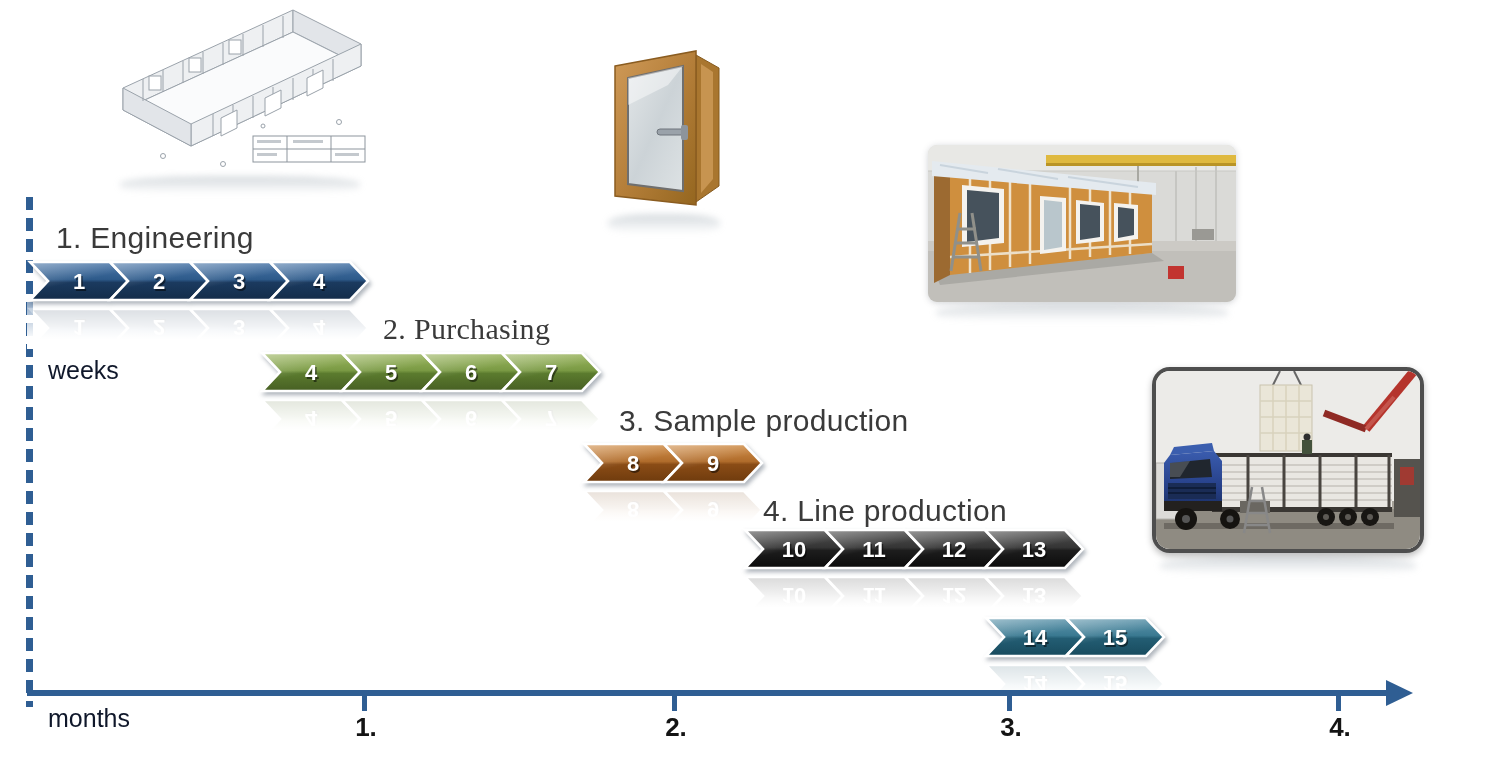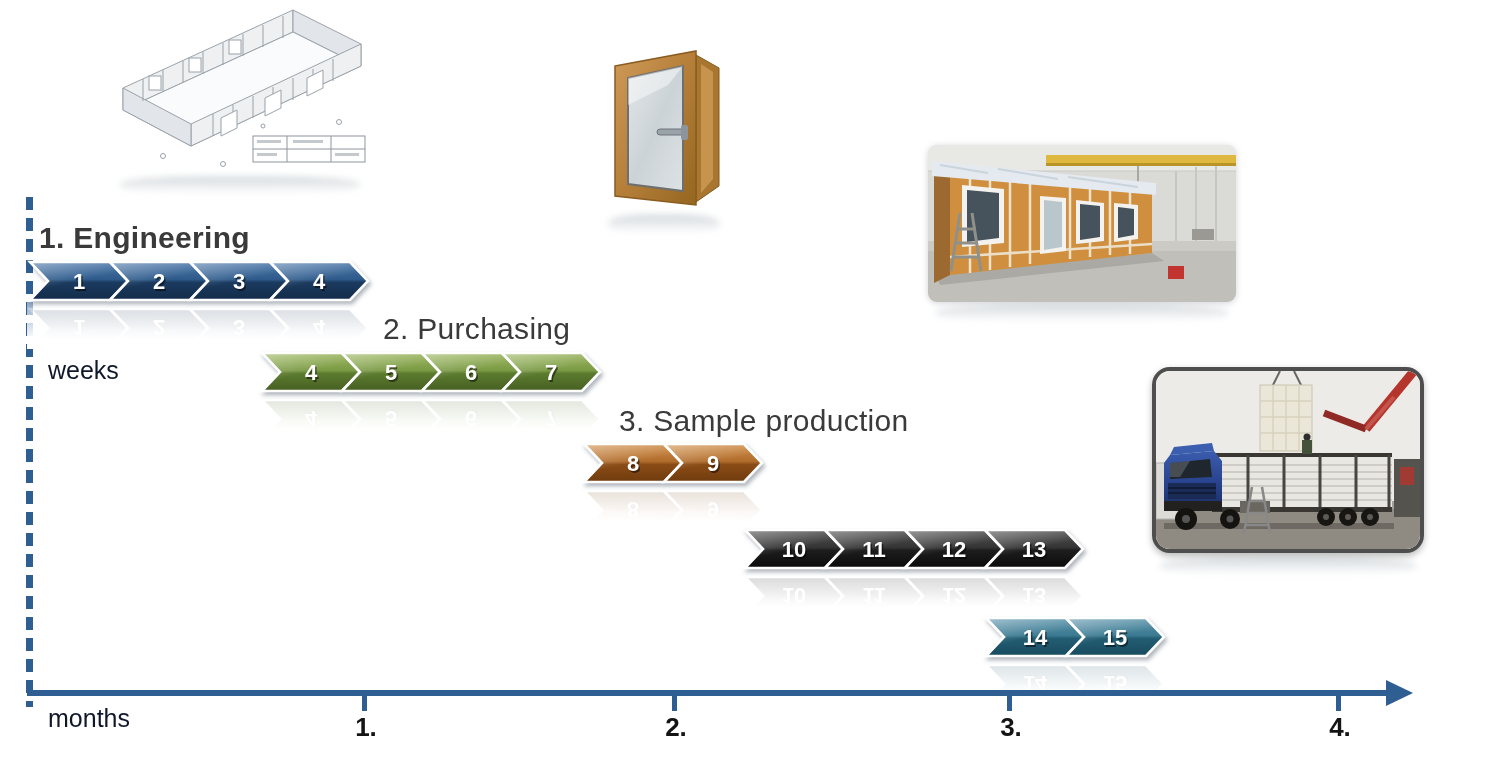--- a/index.html
+++ b/index.html
@@ -261,21 +261,21 @@
         <path d="M 163 2 L 243 2 L 261 21 L 243 40 L 163 40 L 181 21 Z" fill="url(#grad-0-r-s)"></path>
         <text x="213.5" y="30.5" text-anchor="middle" font-size="22" font-weight="bold" fill="rgba(0,0,0,0.5)">3</text>
         <text x="212" y="29" text-anchor="middle" font-size="22" font-weight="bold" fill="#ffffff">3</text>
         <path d="M 243 2 L 323 2 L 341 21 L 323 40 L 243 40 L 261 21 Z" fill="url(#grad-0-r)" stroke="#ffffff" stroke-width="2.6" stroke-linejoin="miter"></path>
         <path d="M 243 2 L 323 2 L 341 21 L 323 40 L 243 40 L 261 21 Z" fill="url(#grad-0-r-s)"></path>
         <text x="293.5" y="30.5" text-anchor="middle" font-size="22" font-weight="bold" fill="rgba(0,0,0,0.5)">4</text>
         <text x="292" y="29" text-anchor="middle" font-size="22" font-weight="bold" fill="#ffffff">4</text>
       </svg>
       <div class="refl-fade"></div>
     </div>
-    <div class="phase-title" style="left: 39px; top: 221px; font-weight: bold;">1. Engineering</div>
+    <div class="phase-title" style="left: 56px; top: 221px;">1. Engineering</div>
     <div class="arrows-host" style="left: 259px; top: 351px;">
       <svg width="344" height="48" style="filter: drop-shadow(rgba(45, 60, 80, 0.38) 2px 3px 2px);">
         <defs>
           <linearGradient id="grad-1-m" x1="0" y1="0" x2="0" y2="1">
             <stop offset="0" stop-color="#9ab55e"></stop>
             <stop offset="0.46" stop-color="#7a9a44"></stop>
             <stop offset="0.54" stop-color="#5b7b2e"></stop>
             <stop offset="1" stop-color="#475f23"></stop>
           </linearGradient>
           <linearGradient id="grad-1-m-s" x1="0" y1="0" x2="0.55" y2="1">
@@ -327,21 +327,21 @@
         <path d="M 163 2 L 243 2 L 261 21 L 243 40 L 163 40 L 181 21 Z" fill="url(#grad-1-r-s)"></path>
         <text x="213.5" y="30.5" text-anchor="middle" font-size="22" font-weight="bold" fill="rgba(0,0,0,0.5)">6</text>
         <text x="212" y="29" text-anchor="middle" font-size="22" font-weight="bold" fill="#ffffff">6</text>
         <path d="M 243 2 L 323 2 L 341 21 L 323 40 L 243 40 L 261 21 Z" fill="url(#grad-1-r)" stroke="#ffffff" stroke-width="2.6" stroke-linejoin="miter"></path>
         <path d="M 243 2 L 323 2 L 341 21 L 323 40 L 243 40 L 261 21 Z" fill="url(#grad-1-r-s)"></path>
         <text x="293.5" y="30.5" text-anchor="middle" font-size="22" font-weight="bold" fill="rgba(0,0,0,0.5)">7</text>
         <text x="292" y="29" text-anchor="middle" font-size="22" font-weight="bold" fill="#ffffff">7</text>
       </svg>
       <div class="refl-fade"></div>
     </div>
-    <div class="phase-title" style="left: 383px; top: 312px;">2. Purchasing</div>
+    <div class="phase-title" style="left: 383px; top: 312px; font-family: Liberation Serif, serif;">2. Purchasing</div>
     <div class="arrows-host" style="left: 581px; top: 442px;">
       <svg width="184" height="48" style="filter: drop-shadow(rgba(45, 60, 80, 0.38) 2px 3px 2px);">
         <defs>
           <linearGradient id="grad-2-m" x1="0" y1="0" x2="0" y2="1">
             <stop offset="0" stop-color="#d18f4a"></stop>
             <stop offset="0.46" stop-color="#b06c2b"></stop>
             <stop offset="0.54" stop-color="#8a4c16"></stop>
             <stop offset="1" stop-color="#6f3b0d"></stop>
           </linearGradient>
           <linearGradient id="grad-2-m-s" x1="0" y1="0" x2="0.55" y2="1">
@@ -443,20 +443,21 @@
         <path d="M 163 2 L 243 2 L 261 21 L 243 40 L 163 40 L 181 21 Z" fill="url(#grad-3-r-s)"></path>
         <text x="213.5" y="30.5" text-anchor="middle" font-size="22" font-weight="bold" fill="rgba(0,0,0,0.5)">12</text>
         <text x="212" y="29" text-anchor="middle" font-size="22" font-weight="bold" fill="#ffffff">12</text>
         <path d="M 243 2 L 323 2 L 341 21 L 323 40 L 243 40 L 261 21 Z" fill="url(#grad-3-r)" stroke="#ffffff" stroke-width="2.6" stroke-linejoin="miter"></path>
         <path d="M 243 2 L 323 2 L 341 21 L 323 40 L 243 40 L 261 21 Z" fill="url(#grad-3-r-s)"></path>
         <text x="293.5" y="30.5" text-anchor="middle" font-size="22" font-weight="bold" fill="rgba(0,0,0,0.5)">13</text>
         <text x="292" y="29" text-anchor="middle" font-size="22" font-weight="bold" fill="#ffffff">13</text>
       </svg>
       <div class="refl-fade"></div>
     </div>
+    <div class="phase-title" style="left: 763px; top: 494px;">4. Line production</div>
     <div class="arrows-host" style="left: 983px; top: 616px;">
       <svg width="184" height="48" style="filter: drop-shadow(rgba(45, 60, 80, 0.38) 2px 3px 2px);">
         <defs>
           <linearGradient id="grad-4-m" x1="0" y1="0" x2="0" y2="1">
             <stop offset="0" stop-color="#6097ad"></stop>
             <stop offset="0.46" stop-color="#3a7991"></stop>
             <stop offset="0.54" stop-color="#235d73"></stop>
             <stop offset="1" stop-color="#184b5e"></stop>
           </linearGradient>
           <linearGradient id="grad-4-m-s" x1="0" y1="0" x2="0.55" y2="1">

